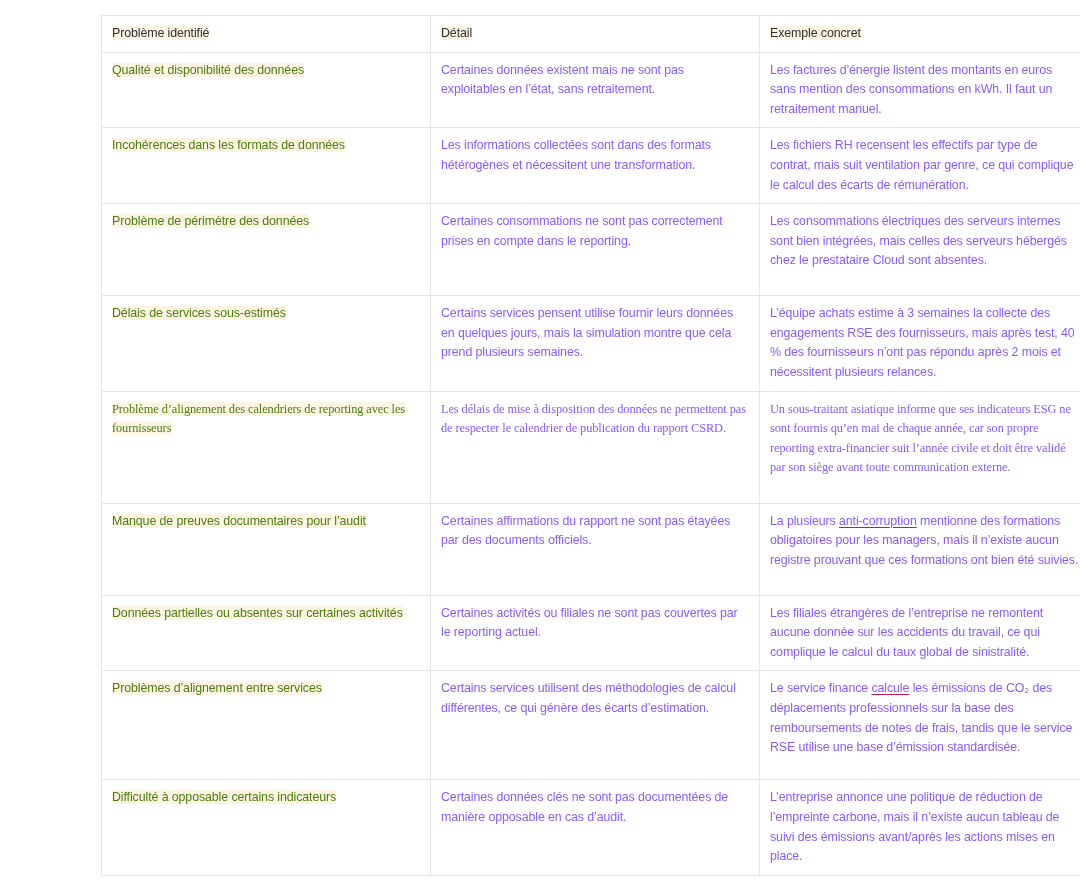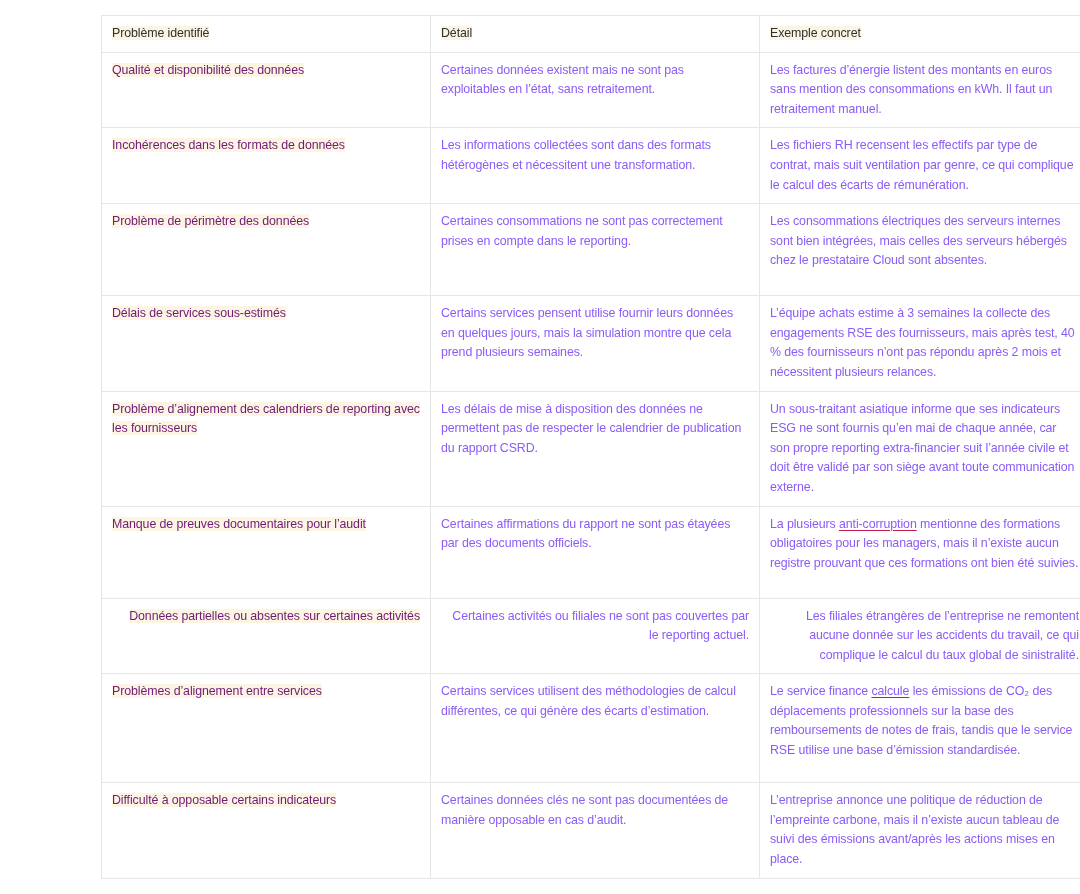--- a/index.html
+++ b/index.html
@@ -37,39 +37,39 @@
       padding: 8px 10px 8px 10px;
       font-size: 12.4px;
       line-height: 19.6px;
       font-weight: normal;
       letter-spacing: -0.1px;
     }
     th {
       color: #2f2f2f;
       height: 19px;
     }
-    td.problem { color: #701a75; }
+    td.problem { color: #4d7c0f; }
     td.detail, td.example { color: #8b5cf6; }
     .hl {
       background: #fcf5e4;
       box-decoration-break: clone;
       -webkit-box-decoration-break: clone;
     }
     .spell {
       text-decoration: underline;
       text-decoration-color: #c2185b;
       text-underline-offset: 2px;
     }
     tr.r1 td { height: 53px; }
     tr.r2 td { height: 57px; }
     tr.r3 td { height: 75px; }
     tr.r4 td { height: 76px; }
-    tr.r5 td { height: 95px; }
+    tr.r5 td { height: 95px; font-family: Liberation Serif, serif; }
     tr.r6 td { height: 75px; }
-    tr.r7 td { height: 56px; text-align: right; }
+    tr.r7 td { height: 56px; }
     tr.r8 td { height: 92px; }
     tr.r9 td { height: 78px; }
   </style>
 </head>
 <body>
 
 <div class="table-wrap">
   <table>
     <colgroup>
       <col class="c1">

